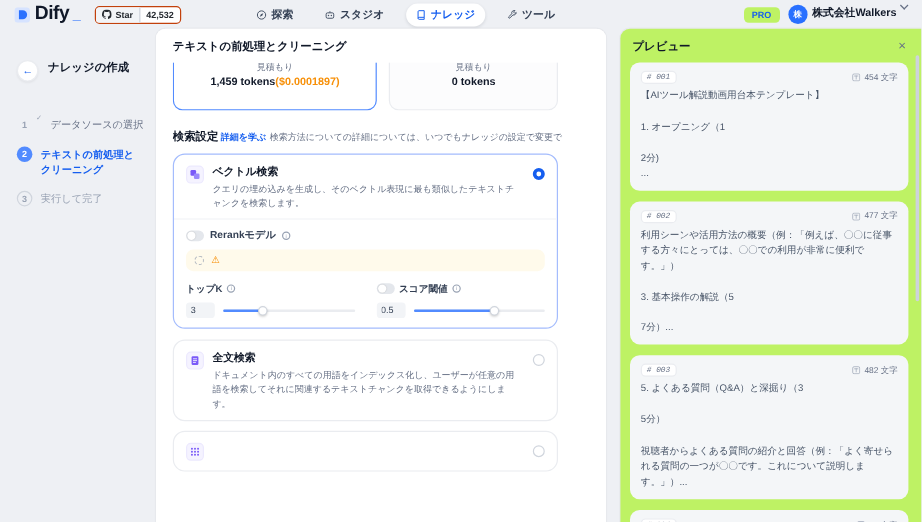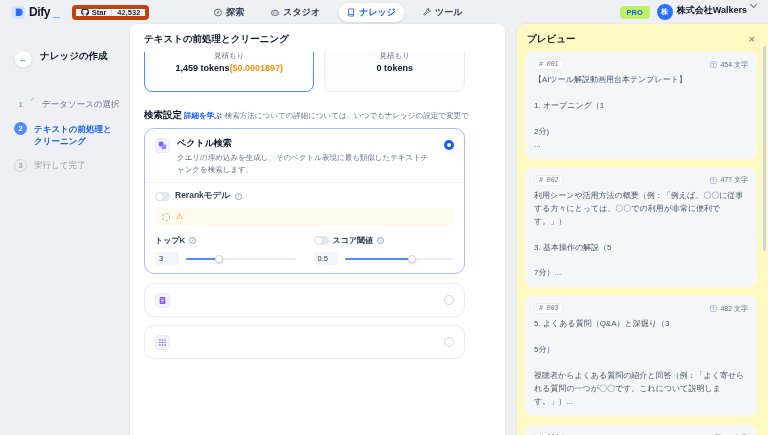--- a/index.html
+++ b/index.html
@@ -4,23 +4,23 @@
 <style>
   * { margin:0; padding:0; box-sizing:border-box; }
   html,body { width:768px; height:435px; }
   body { font-family:"Liberation Sans","DejaVu Sans",sans-serif; background:#eef0f4; overflow:hidden; }
   .app { position:relative; width:768px; height:435px; background:#eef0f4; overflow:hidden; }
 
   
   .topbar { position:absolute; top:0; left:0; right:0; height:24px; display:flex; align-items:center; padding:0 12px; }
   .brand { display:flex; align-items:center; gap:4px; cursor:pointer; }
   .logo-mark { width:13px; height:13px; }
-  .logo-text { font-size:12px; font-weight:800; color:#101828; letter-spacing:-0.4px; }
+  .logo-text { font-size:16px; font-weight:800; color:#101828; letter-spacing:-0.4px; }
   .logo-accent { color:#2970ff; font-weight:800; font-size:12px; margin-left:-1px; }
-  .star-badge { display:flex; align-items:center; margin-left:12px; border:4px solid #c2410c; border-radius:4px; overflow:hidden; height:15px; font-size:7.5px; background:#fff; }
+  .star-badge { display:flex; align-items:center; margin-left:12px; border:1px solid #c2410c; border-radius:4px; overflow:hidden; height:15px; font-size:7.5px; background:#fff; }
   .star-left { display:flex; align-items:center; gap:3px; background:#f2f4f7; padding:0 5px; height:100%; color:#24292f; font-weight:700; border-right:1px solid #d0d5dd; }
   .star-count { padding:0 5px; display:flex; align-items:center; font-weight:700; color:#24292f; height:100%; }
   .nav { position:absolute; left:44%; transform:translateX(-50%); display:flex; align-items:center; gap:10px; }
   .nav-item { display:flex; align-items:center; gap:4px; padding:3px 8px; font-size:9px; color:#344054; font-weight:600; border-radius:10px; cursor:pointer; white-space:nowrap; }
   .nav-item.active { background:#fff; color:#155eef; box-shadow:0 1px 3px rgba(16,24,40,.12); }
   .nav-item svg { display:block; }
   .top-right { margin-left:auto; display:flex; align-items:center; gap:7px; }
   .pro-badge { background:#bef264; color:#155eef; font-weight:700; font-size:7.5px; padding:2px 7px; border-radius:4px; cursor:pointer; }
   .avatar { width:16px; height:16px; border-radius:50%; background:#2970ff; color:#fff; font-size:7px; font-weight:700; display:flex; align-items:center; justify-content:center; }
   .account { display:flex; align-items:flex-start; gap:4px; cursor:pointer; }
@@ -85,21 +85,21 @@
   .param-head { display:flex; align-items:center; gap:4px; }
   .param-label { font-size:8px; font-weight:700; color:#344054; }
   .param-row { display:flex; align-items:center; gap:7px; margin-top:6px; }
   .param-input { width:24px; height:13px; background:#f2f4f7; border:none; border-radius:3px; font-size:7.5px; color:#344054; padding:0 4px; font-family:inherit; }
   .slider { flex:1; height:2px; background:#eaecf0; border-radius:1px; position:relative; cursor:pointer; }
   .slider-fill { position:absolute; left:0; top:0; bottom:0; background:#528bff; border-radius:1px; }
   .slider-knob { position:absolute; top:50%; transform:translate(-50%,-50%); width:8px; height:8px; background:#fff; border:1px solid #d0d5dd; border-radius:50%; box-shadow:0 1px 2px rgba(0,0,0,.18); cursor:grab; }
   .badge-recommend { font-size:7px; color:#155eef; border:1px solid #b2ccff; background:#f5f8ff; border-radius:4px; padding:0px 3px; margin-left:5px; font-weight:700; }
 
   
-  .preview { position:absolute; top:24px; left:517px; right:0; bottom:0; background:#fef9c3; border-radius:8px 0 0 0; overflow:hidden; box-shadow:0 0 0 1px rgba(16,24,40,.03); }
+  .preview { position:absolute; top:24px; left:517px; right:0; bottom:0; background:#bef264; border-radius:8px 0 0 0; overflow:hidden; box-shadow:0 0 0 1px rgba(16,24,40,.03); }
   .pv-head { display:flex; align-items:center; justify-content:space-between; padding:9px 13px 6px 10px; }
   .pv-title { font-size:9.5px; font-weight:800; color:#101828; }
   .pv-close { font-size:11px; color:#667085; line-height:1; cursor:pointer; }
   .pv-body { padding:0 11px 0 8px; }
   .chunk { background:#f4f6f8; border-radius:8px; padding:7px 9px; margin-bottom:9px; }
   .chunk-head { display:flex; align-items:center; justify-content:space-between; margin-bottom:4px; }
   .chunk-id { font-family:"Liberation Mono","DejaVu Sans Mono",monospace; font-style:italic; font-size:6.5px; color:#667085; background:#fff; border:1px solid #eaecf0; border-radius:4px; padding:1px 4px; }
   .chunk-chars { display:flex; align-items:center; gap:3px; font-size:7px; color:#667085; }
   .chunk-text { font-size:8px; color:#475467; line-height:1.62; white-space:pre-line; }
   .pv-scrollbar { position:absolute; right:2px; top:22px; width:3px; height:205px; background:#cdd3dc; border-radius:2px; cursor:pointer; }
@@ -267,20 +267,24 @@
 
     <section class="method-card" style="margin-top:9px;">
       <span class="radio off"></span>
       <div class="m-head">
         <span class="m-icon">
           <svg width="9" height="9" viewBox="0 0 12 12">
               <rect x="2.2" y="1.2" width="7.6" height="9.6" rx="1.4" fill="#7a5af8"></rect>
               <path d="M4.2 4h3.6M4.2 6h3.6M4.2 8h2.4" stroke="#fff" stroke-width=".9" stroke-linecap="round"></path>
             </svg>
         </span>
+        <div>
+          <div class="m-title">全文検索</div>
+          <div class="m-desc">ドキュメント内のすべての用語をインデックス化し、ユーザーが任意の用語を検索してそれに関連するテキストチャンクを取得できるようにします。</div>
+        </div>
       </div>
     </section>
 
     <section class="method-card" style="margin-top:8px;">
       <span class="radio off"></span>
       <div class="m-head">
         <span class="m-icon">
           <svg width="9" height="9" viewBox="0 0 12 12">
               <g fill="#7a5af8">
                 <circle cx="2.6" cy="2.6" r="1.1"></circle>

